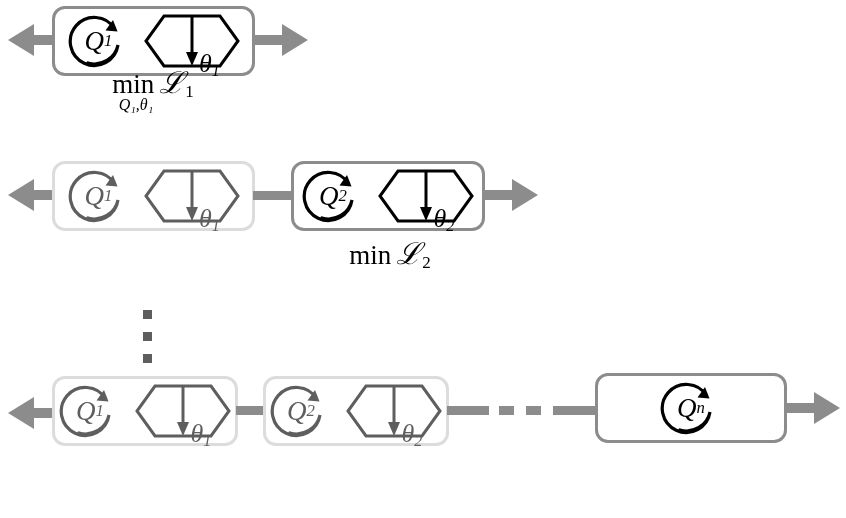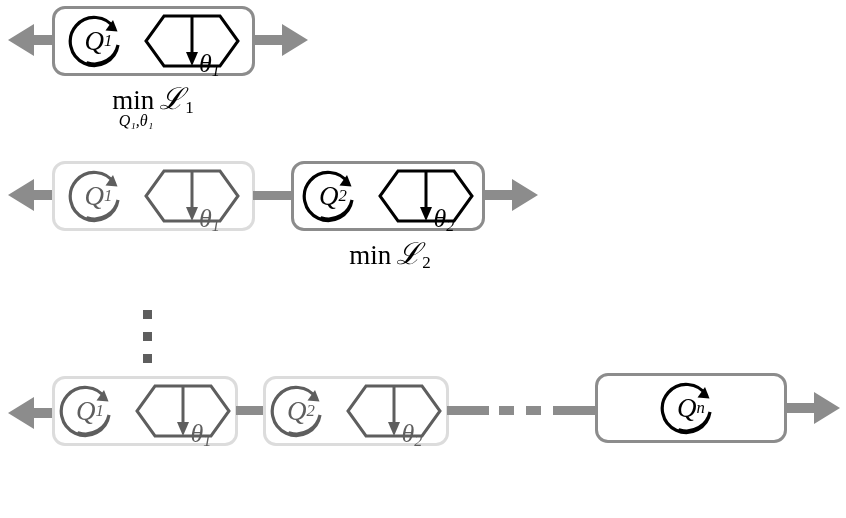--- a/index.html
+++ b/index.html
@@ -205,21 +205,21 @@
           </div>
         </div>
 
       </div>
     </div>
 
     <svg class="arrow-svg" style="left:252px; top:20px;" width="56" height="40" viewBox="0 0 56 40">
       <path d="M56,20 L30,4 L30,15 L0,15 L0,25 L30,25 L30,36 Z" fill="#8c8c8c"></path>
     </svg>
 
-    <div class="loss" style="left:63px; top:84px; width:180px;">
+    <div class="loss" style="left:63px; top:68px; width:180px;">
       <div class="minline">
         <span>min</span><span class="lsym">ℒ</span><span class="lsub">1</span>
       </div>
       <div class="subline">Q₁,θ₁</div>
     </div>
   </div>
 
   <div class="row" style="top:155px;height:150px;">
 
     <svg class="arrow-svg" style="left:8px; top:20px;" width="56" height="40" viewBox="0 0 56 40">

